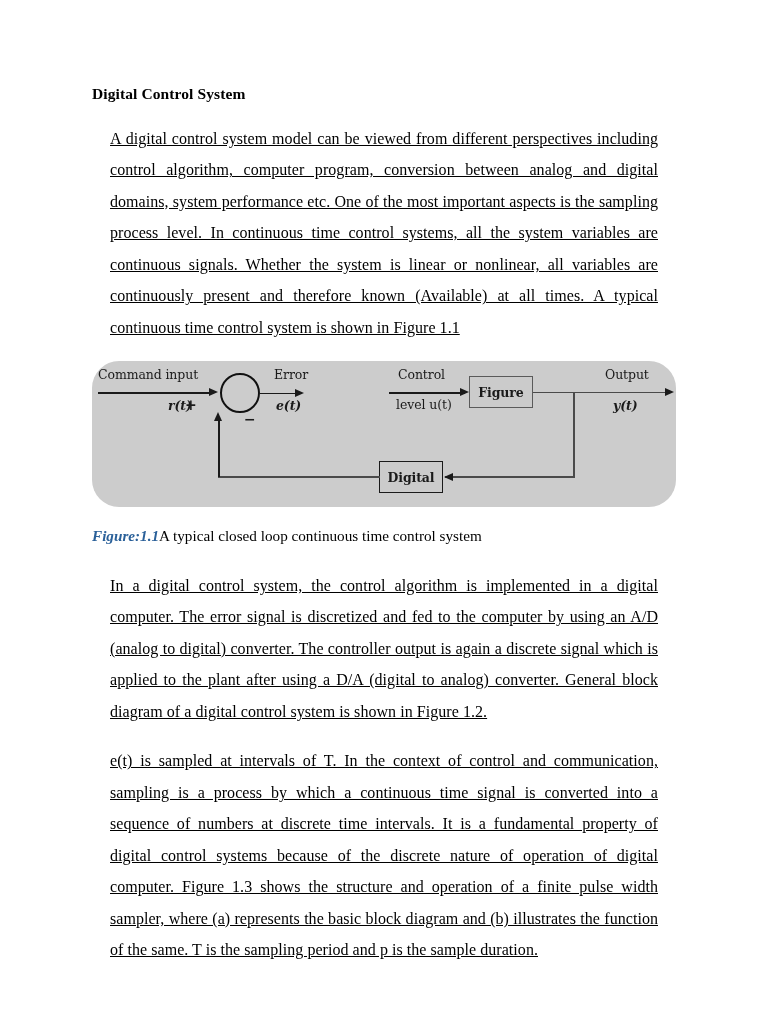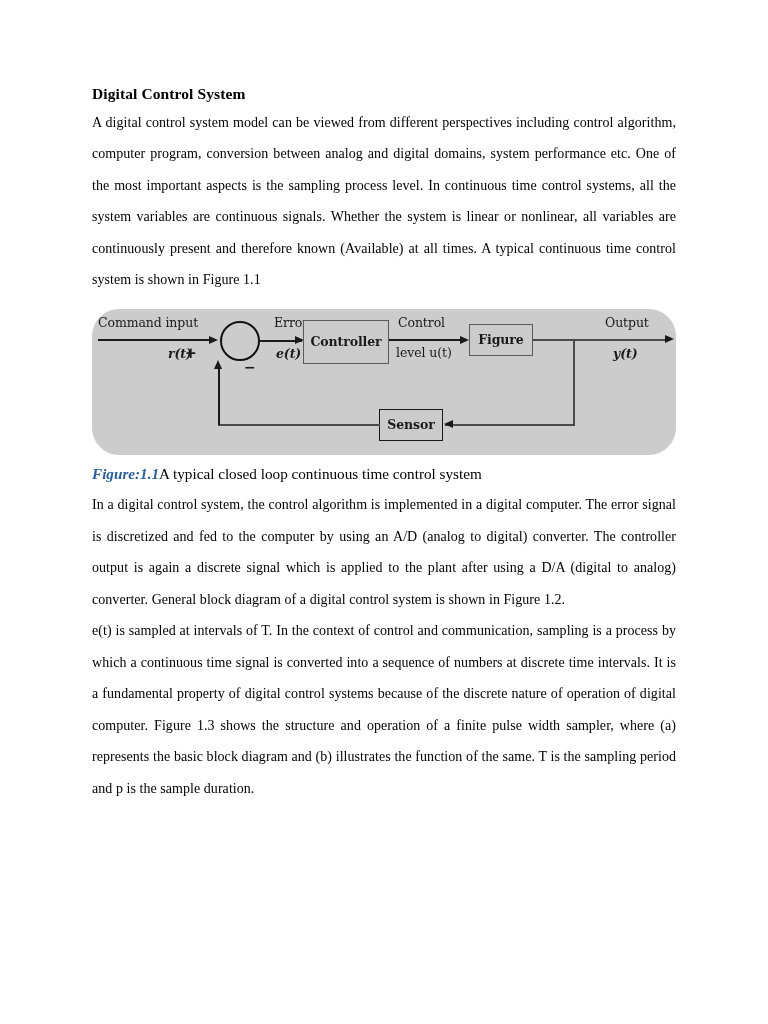--- a/index.html
+++ b/index.html
@@ -27,26 +27,27 @@
     width: 584px;
   }
   .doc-heading {
     font-size: 15.5px;
     font-weight: bold;
     line-height: 1.35;
     margin: 0 0 2px 0;
     letter-spacing: 0.1px;
   }
   p.para {
-    font-size: 14px;
+    font-size: 16px;
     line-height: 31.5px;
     text-align: justify;
     text-justify: inter-word;
-    margin: 0;
+    margin: 18px;
     letter-spacing: 0.05px;
+    text-decoration: underline;
   }
 
   
   .figure-wrap {
     position: relative;
     margin: 13px 0 0 0;
   }
   .figure {
     position: relative;
     width: 584px;
@@ -121,21 +122,21 @@
   .arrow-head.up {
     border-left: 4.5px solid transparent;
     border-right: 4.5px solid transparent;
     border-bottom: 9px solid #1a1a1a;
   }
 
   .fig-caption {
     font-size: 15.2px;
     line-height: 31.5px;
     margin: 0;
-    padding-top: 3px;
+    padding-top: 13px;
   }
   .fig-caption .fig-num {
     color: #2a6099;
     font-weight: bold;
     font-style: italic;
   }
 </style>
 </head>
 <body>
 
@@ -162,42 +163,41 @@
 
         <div class="fig-label sign" style="left:152px; top:50px;">−</div>
 
         <div class="fig-label" style="left:182px; top:6px;">Error</div>
 
         <div class="fig-line dark" style="left:168px; top:31.2px; width:42px; height:1.6px;"></div>
         <div class="arrow-head right" style="left:203px; top:27.4px;"></div>
 
         <div class="fig-label math" style="left:184px; top:37px;">e(t)</div>
 
-        <div class="fig-box" style="left:211px; top:11px; width:86px; height:44px;">Controller</div>
 
         <div class="fig-label" style="left:306px; top:6px;">Control</div>
         <div class="fig-label" style="left:304px; top:36px;">level u(t)</div>
 
         <div class="fig-line dark" style="left:297px; top:30.5px; width:76px; height:1.6px;"></div>
         <div class="arrow-head right" style="left:368px; top:26.8px;"></div>
 
         <div class="fig-box" style="left:377px; top:15px; width:64px; height:32px;">Figure</div>
 
         <div class="fig-line" style="left:441px; top:30.2px; width:137px; height:1.6px;"></div>
         <div class="arrow-head right" style="left:573px; top:26.4px;"></div>
 
         <div class="fig-label" style="left:513px; top:6px;">Output</div>
         <div class="fig-label math" style="left:521px; top:37px;">y(t)</div>
 
         <div class="fig-line" style="left:481px; top:30.2px; width:1.6px; height:86px;"></div>
 
         <div class="fig-line" style="left:353px; top:115px; width:130px; height:1.6px;"></div>
         <div class="arrow-head left" style="left:352px; top:111.3px;"></div>
 
-        <div class="fig-box dark-border" style="left:287px; top:100px; width:64px; height:32px;">Sensor</div>
+        <div class="fig-box dark-border" style="left:287px; top:100px; width:64px; height:32px;">Digital</div>
 
         <div class="fig-line" style="left:126px; top:115px; width:162px; height:1.6px;"></div>
 
         <div class="fig-line dark" style="left:126px; top:58px; width:1.6px; height:58px;"></div>
         <div class="arrow-head up" style="left:122.3px; top:51px;"></div>
 
       </div>
     </div>
 
     <p class="fig-caption">

